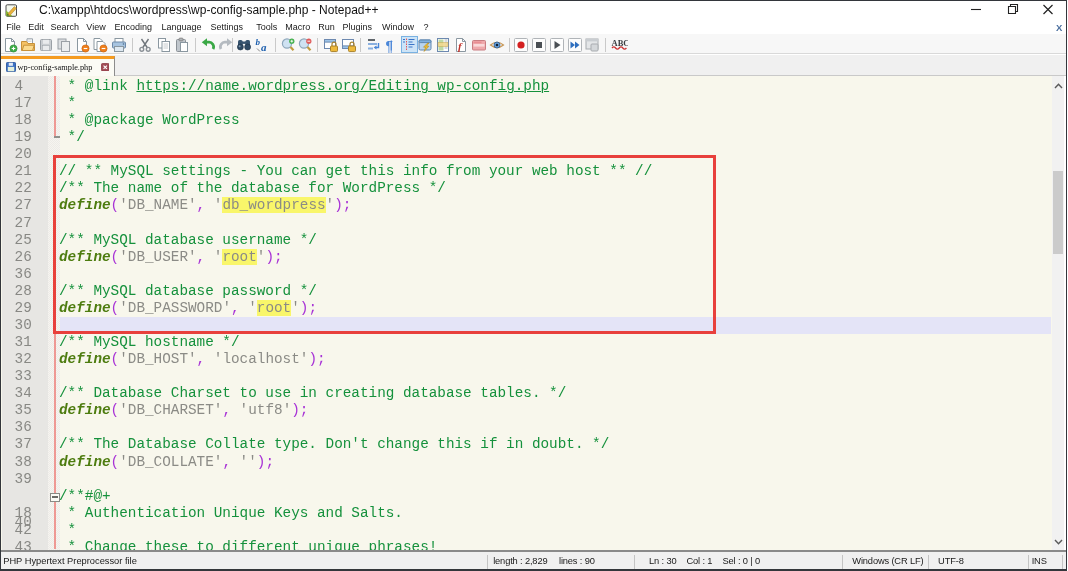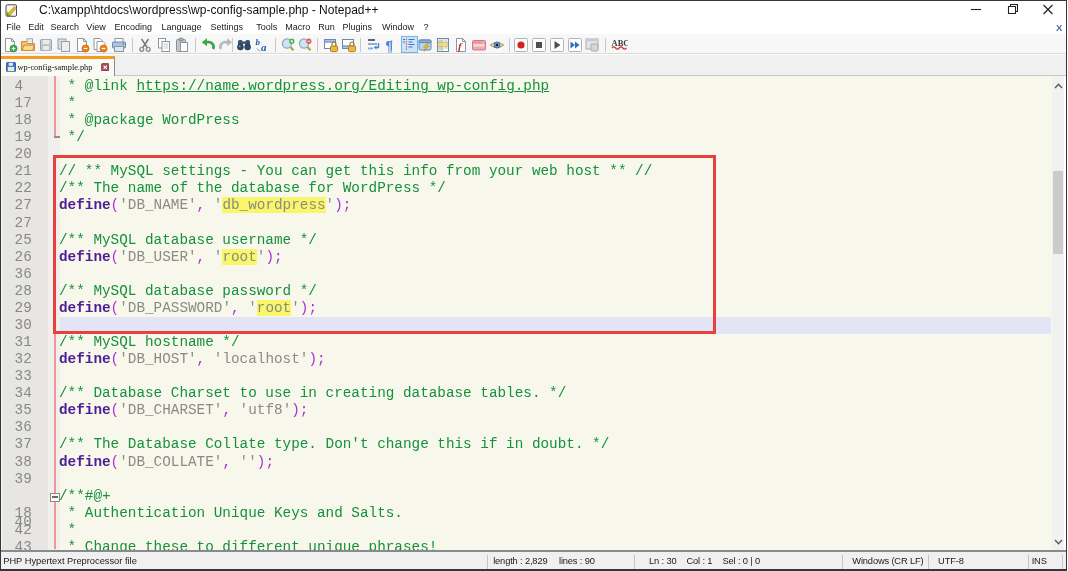--- a/index.html
+++ b/index.html
@@ -29,21 +29,21 @@
 
 #ed { position:absolute; left:0; top:76px; width:1064px; height:473.5px; background:#F8F7EC; }
 #marg { position:absolute; left:1.5px; top:0; width:46.8px; height:100%; background:#E7E6E3; }
 #fold { position:absolute; left:48.3px; top:0; width:11.9px; height:100%; background:repeating-conic-gradient(#f6f4f0 0% 25%, #edebe7 0% 50%) 0 0/2px 2px; }
 .ln { position:absolute; left:14.6px; height:17.07px; line-height:17.07px;
   font-family:"Liberation Mono",monospace; font-size:14.33px; color:#888884; }
 .cl { position:absolute; left:59.0px; height:17.07px; line-height:17.07px;
   font-family:"Liberation Mono",monospace; font-size:14.33px; color:#1A1A1A; white-space:pre; }
 .cl u { text-underline-offset:1px; text-decoration-thickness:1px; }
 .g { color:#15913C; }
-.b { color:#4c1d95; }
+.b { color:#4d7c0f;font-style:italic; }
 .s { color:#8B8B86; }
 .p { color:#A833D6; }
 .k { color:#A833D6; }
 .hl { background:#F9F66A; }
 #caretline { position:absolute; left:60.2px; top:317px; width:991.3px; height:17.07px; background:#E4E4F7; }
 
 .sal { position:absolute; left:54.2px; width:2.2px; background:#EE9894; }
 #tick19 { position:absolute; left:54.2px; top:136.2px; width:5.4px; height:1.7px; background:#90908c; }
 #foldbox { position:absolute; left:50.3px; top:492.6px; width:9.4px; height:9.1px;
   background:#fbfaf5; border:1px solid #8a8a86; }

